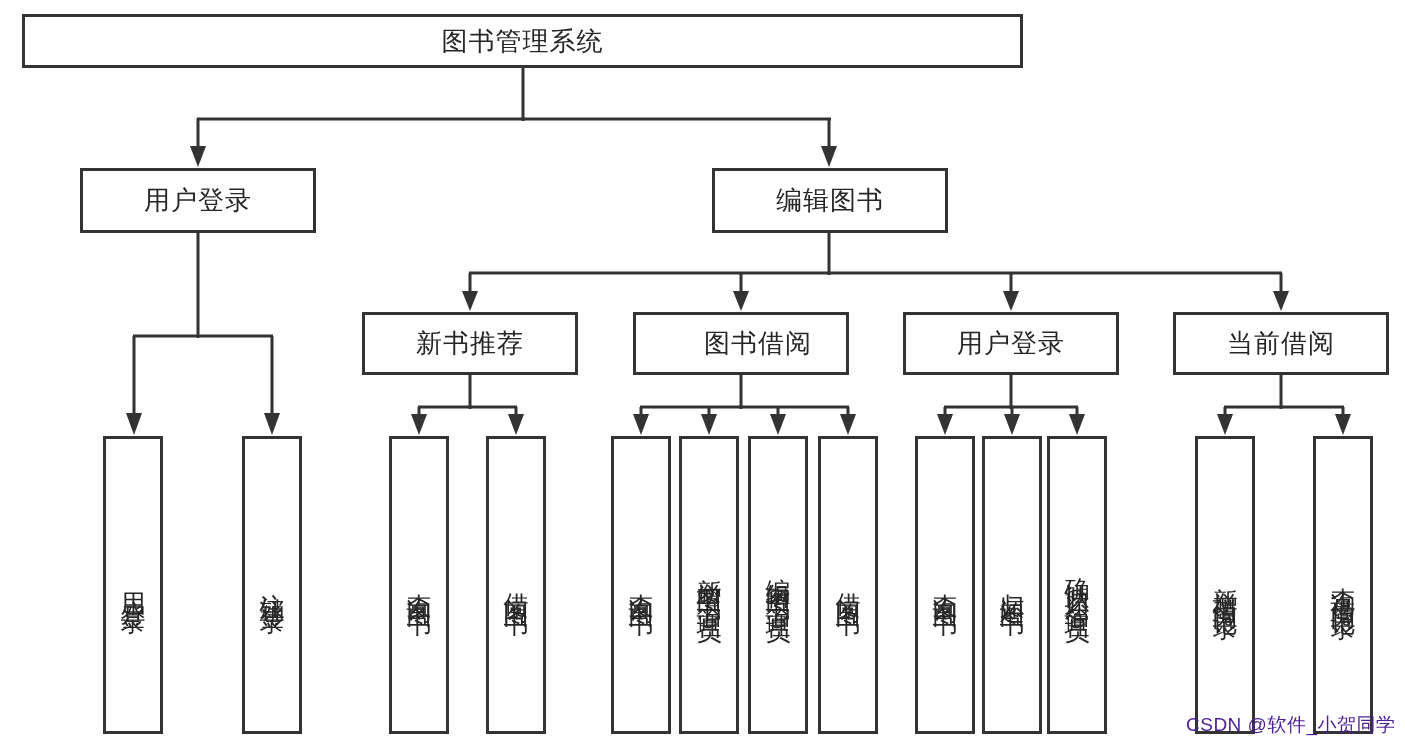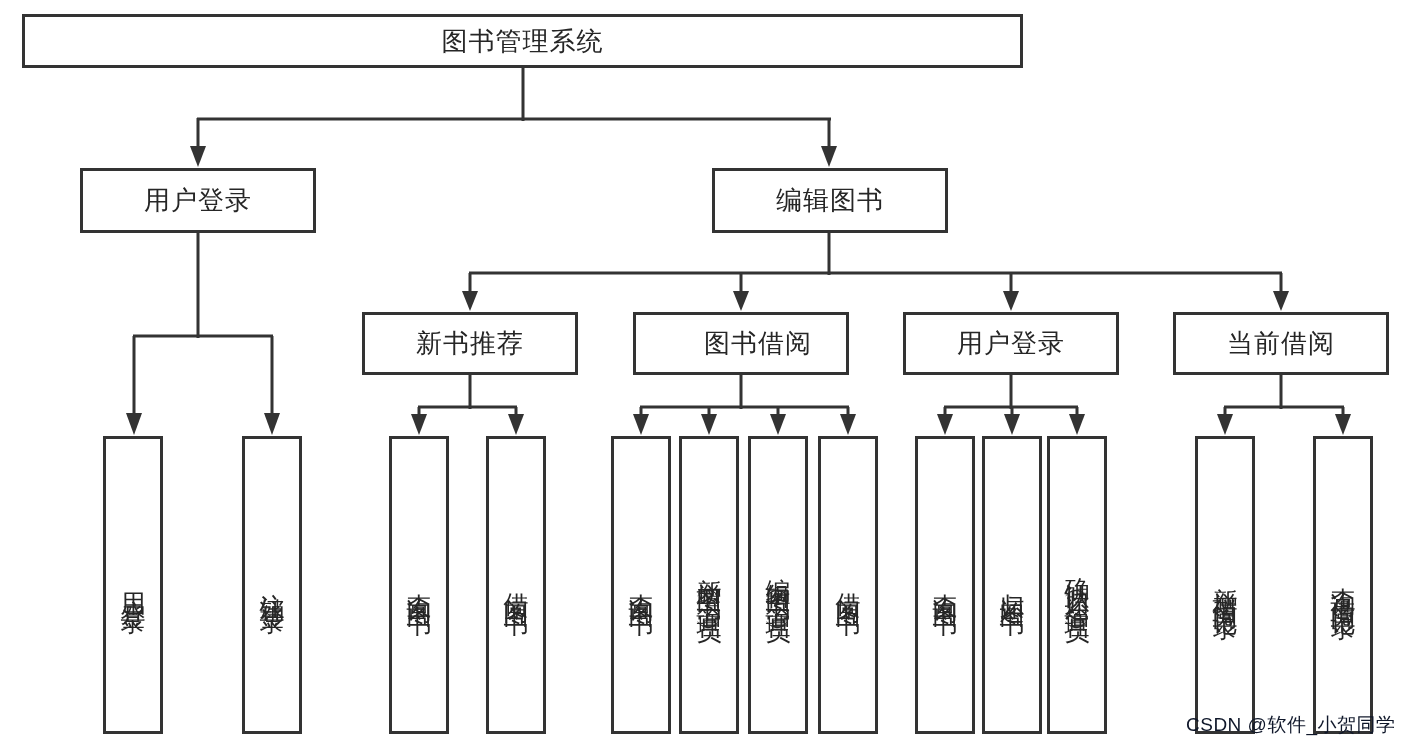--- a/index.html
+++ b/index.html
@@ -60,21 +60,21 @@
   .lf-9  { left: 982px; }
   .lf-10 { left: 1047px; }
   .lf-11 { left: 1195px; }
   .lf-12 { left: 1313px; }
   .watermark {
     position: absolute;
     left: 1186px;
     top: 712px;
     font-size: 19px;
     letter-spacing: 0.5px;
-    color: #0f172a;
+    color: #4c1d95;
     z-index: 5;
     white-space: nowrap;
   }
 </style>
 </head>
 <body>
 
 <div class="canvas">
 
   <svg class="connectors" viewBox="0 0 1405 747" xmlns="http://www.w3.org/2000/svg">

